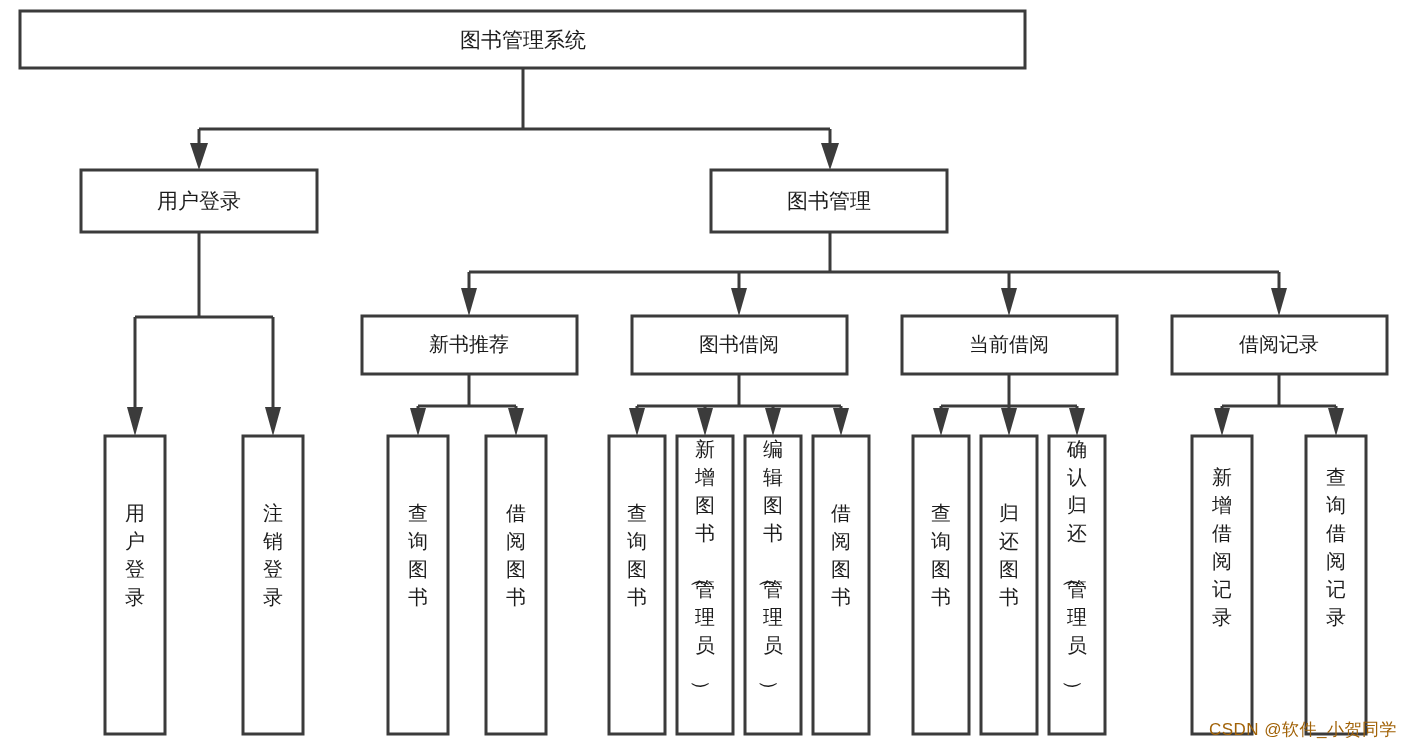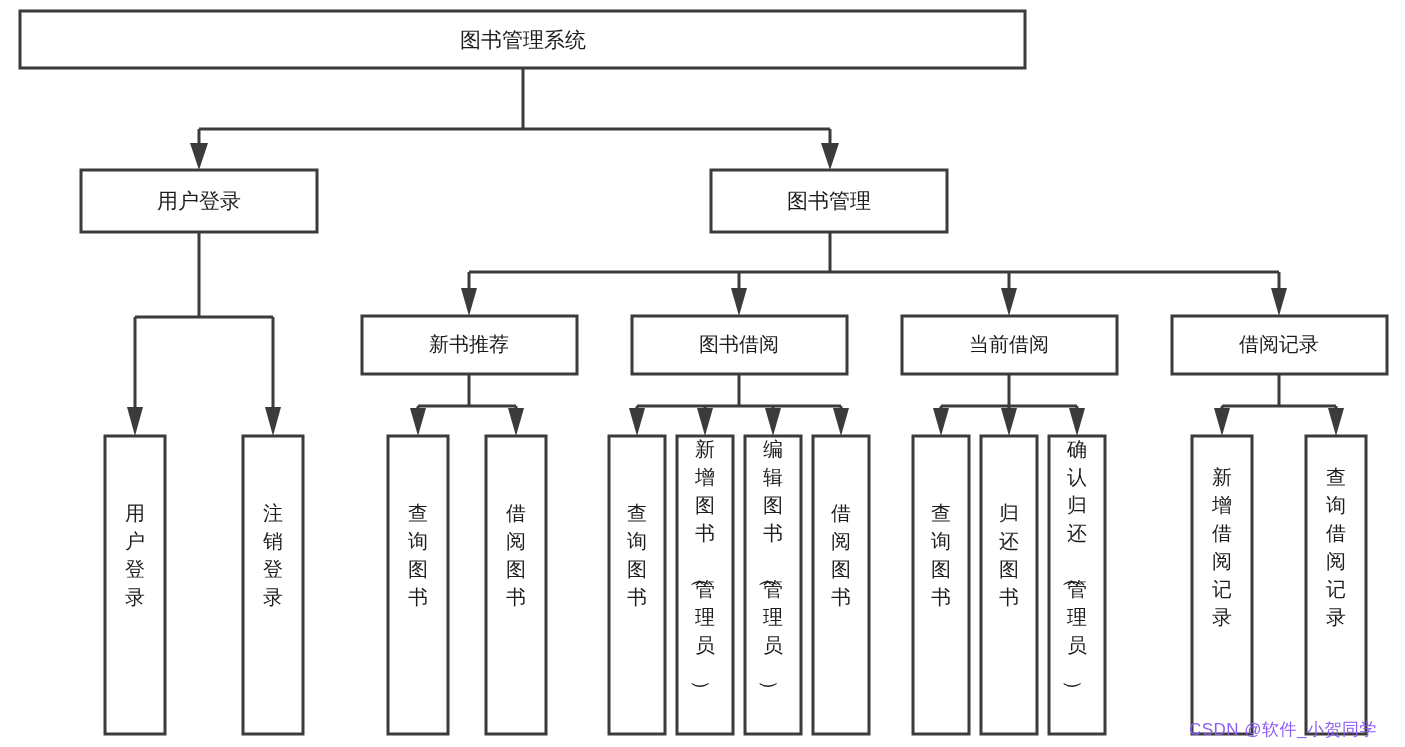--- a/index.html
+++ b/index.html
@@ -52,25 +52,25 @@
     font-size: 20px;
   }
   .leaf-label {
     fill: #1c1c1c;
     font-family: "Liberation Sans", "DejaVu Sans", sans-serif;
     font-size: 20px;
     text-anchor: middle;
   }
   .watermark {
     position: absolute;
-    right: 28px;
+    right: 8px;
     bottom: 6px;
     font-family: "Liberation Sans", "DejaVu Sans", sans-serif;
     font-size: 17px;
-    color: #8b5cf6;
+    color: #a16207;
     letter-spacing: 0.5px;
     white-space: nowrap;
     user-select: none;
   }
 </style>
 </head>
 <body>
 
 <div id="diagram-root">
 

